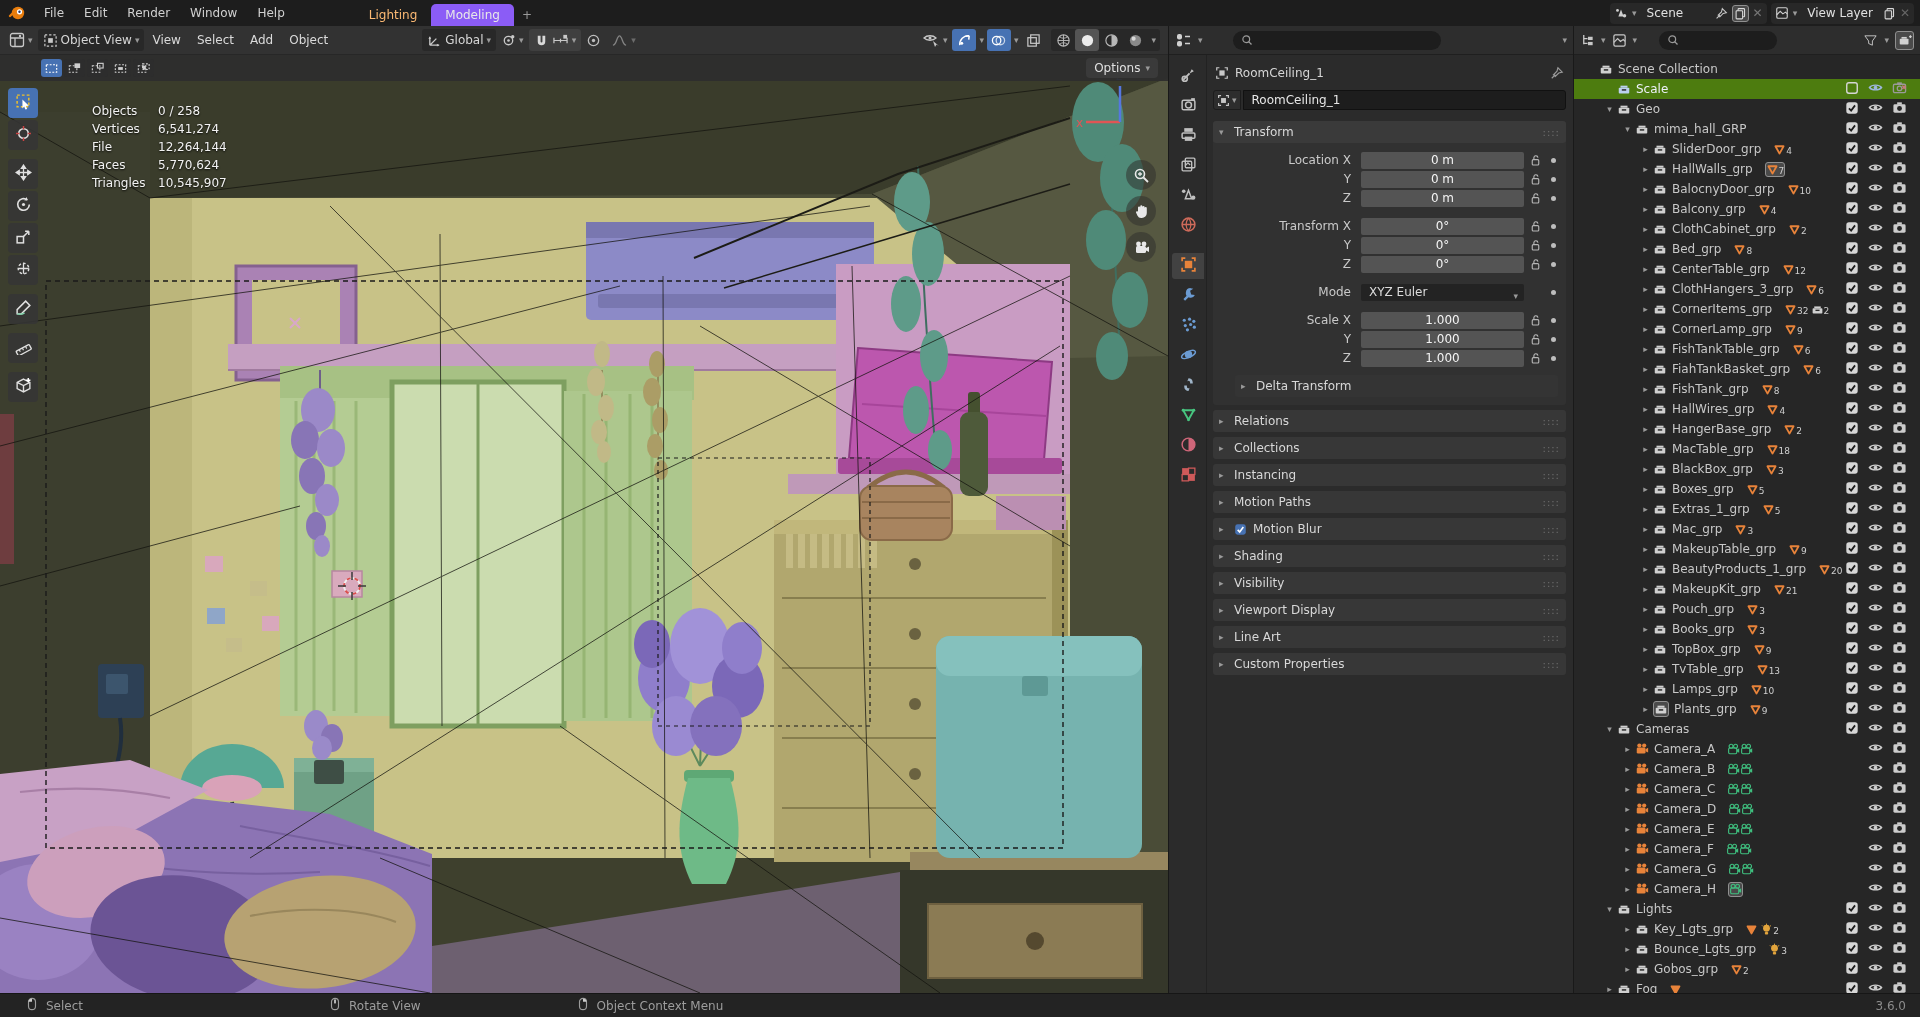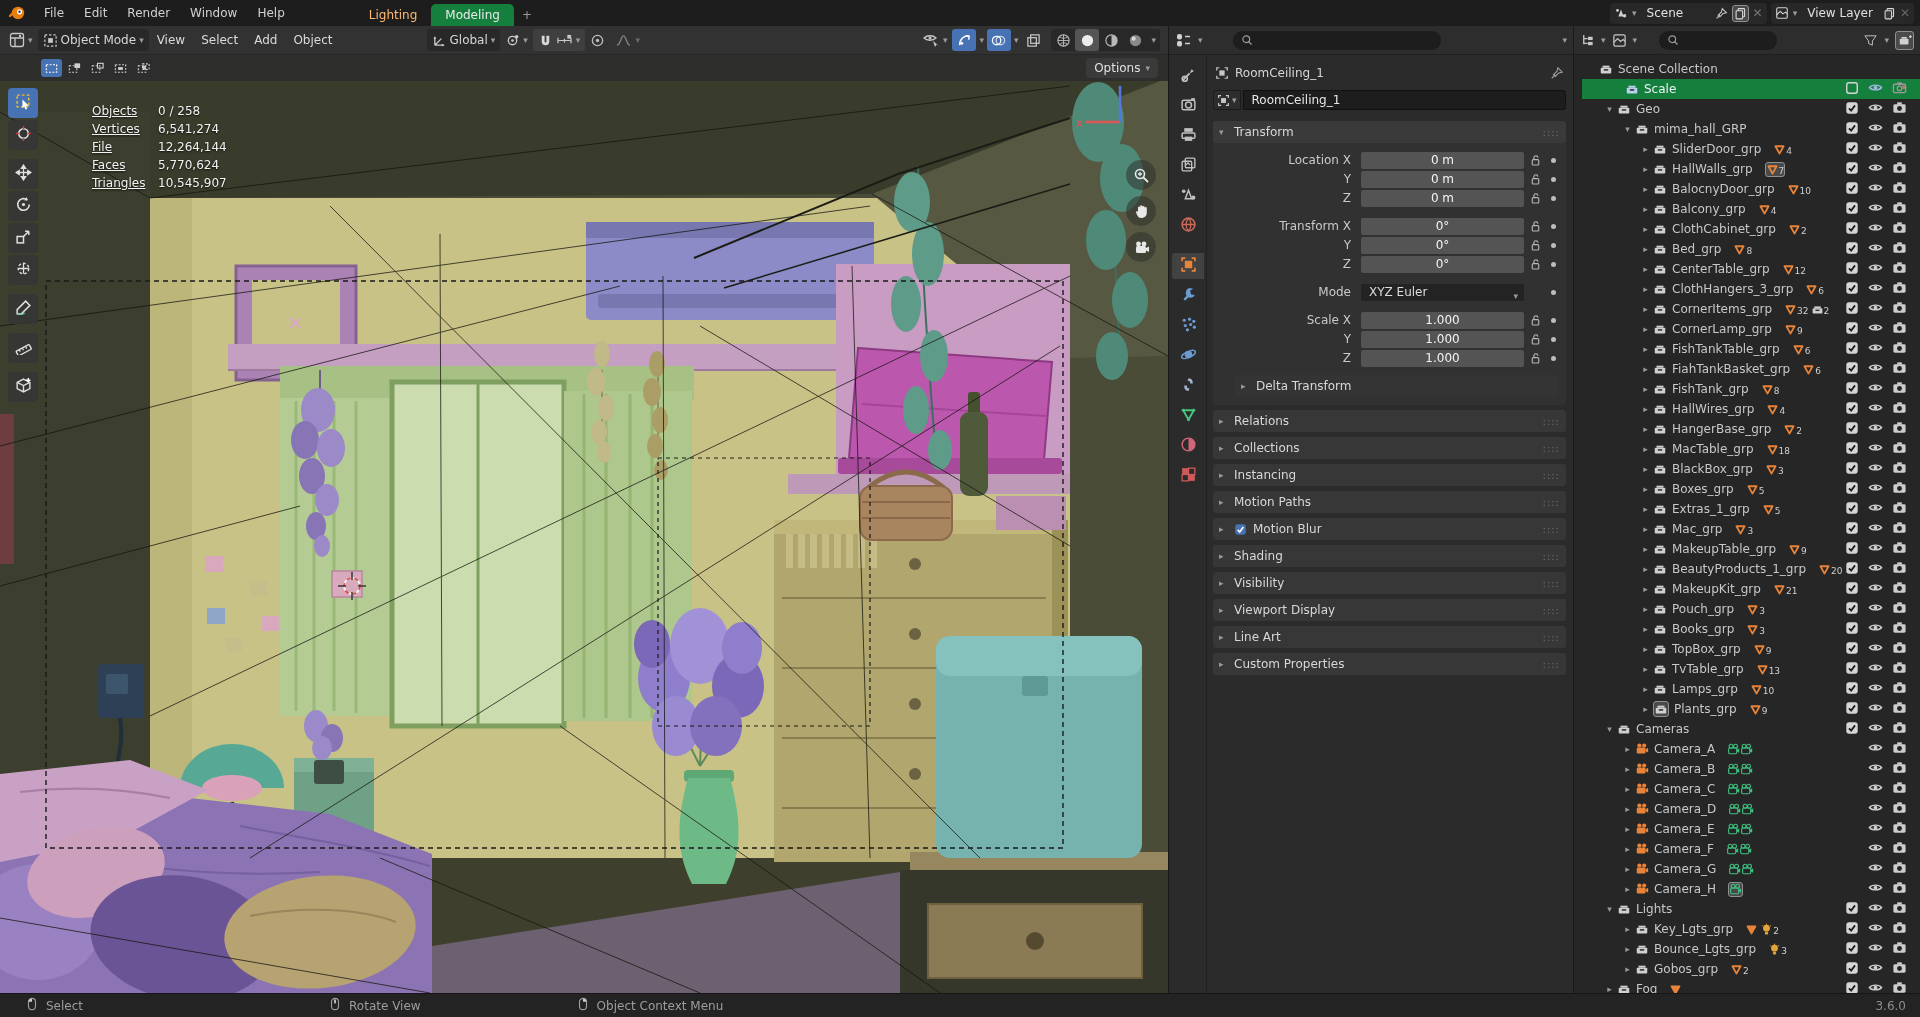--- a/index.html
+++ b/index.html
@@ -6,21 +6,21 @@
   html,body { width:1920px; height:1017px; background:#1d1d1d; overflow:hidden;
     font-family:"DejaVu Sans","Liberation Sans",sans-serif; font-size:12px; color:#d6d6d6; }
   #app { position:relative; width:1920px; height:1017px; }
 
   
   #topbar { position:absolute; left:0; top:0; width:1920px; height:26px; background:#1d1d1d;
     display:flex; align-items:center; }
   .menu-item { padding:0 10px; line-height:26px; color:#d0d0d0; cursor:default; }
   .ws-tabs { display:flex; margin-left:60px; height:26px; align-items:flex-end; }
   .ws-tab { padding:4px 14px; color:#fdba74; border-radius:5px 5px 0 0; }
-  .ws-tab.active { background:#15803d; color:#e8e8e8;text-align:center; }
+  .ws-tab.active { background:#8b5cf6; color:#e8e8e8;text-align:center; }
   .ws-add { padding:4px 8px; color:#9a9a9a; }
   #topbar-right { margin-left:auto; display:flex; align-items:center; gap:4px; padding-right:6px; }
   .tb-widget { display:flex; align-items:center; background:#282828; border-radius:4px; height:21px; padding:0 4px; gap:4px; }
   .tb-widget .txt { color:#e0e0e0; padding:0 6px; min-width:70px; }
   .chev { color:#9a9a9a; font-size:9px; }
   .mini-ic { display:inline-flex; align-items:center; }
 
   
   #viewport { position:absolute; left:0; top:26px; width:1168px; height:967px; overflow:hidden; background:#4a4c37; }
   #properties { position:absolute; left:1168px; top:26px; width:405px; height:967px; background:#2b2b2b; border-left:1px solid #191919; }
@@ -40,21 +40,21 @@
   .shade-group .tog.pressed { background:#545454; }
   .selmode { width:21px; height:18px; margin:0 1px; border-radius:3px; display:flex; align-items:center; justify-content:center; background:#2d2d2d; }
   .selmode.on { background:#4772b3; }
   #options-btn { margin-left:auto; margin-right:10px; background:#3a3a3a; border-radius:4px; height:20px;
     display:flex; align-items:center; gap:5px; padding:0 8px; color:#e0e0e0; }
 
   
   #vp-stats { position:absolute; left:92px; top:76px; z-index:20; line-height:18px;
     text-shadow:0 1px 2px rgba(0,0,0,.85); color:#f2f2f2; }
   #vp-stats .srow { display:flex; }
-  #vp-stats .sl { width:66px;text-decoration:underline; }
+  #vp-stats .sl { width:66px; }
   #vp-toolbar { position:absolute; left:8px; top:62px; z-index:20; display:flex; flex-direction:column; gap:2px; }
   .tool-btn { width:30px; height:30px; background:#353535dd; border-radius:4px; display:flex; align-items:center; justify-content:center; }
   .tool-btn.active { background:#4772b3; }
   .tool-gap { height:5px; }
   #vp-gizmos { position:absolute; left:1126px; top:134px; z-index:20; display:flex; flex-direction:column; gap:6px; }
   .gizmo-btn { width:30px; height:30px; border-radius:50%; background:rgba(50,50,46,.55); display:flex; align-items:center; justify-content:center; }
 
   
   .ed-header { height:29px; background:#2d2d2d; border-bottom:1px solid #1f1f1f; display:flex; align-items:center; padding:0 6px; gap:6px; }
   .search-pill { flex:0 0 auto; display:flex; align-items:center; gap:5px; background:#1d1d1d; border-radius:10px; height:19px; padding:0 8px; }
@@ -79,21 +79,21 @@
   .t-field.drop .chev { position:absolute; right:6px; top:4px; }
   .t-lock { width:22px; display:flex; justify-content:center; }
   .t-dot { width:14px; display:flex; justify-content:center; }
   .t-dot::after { content:""; width:5px; height:5px; border-radius:50%; background:#bdbdbd; }
   .t-gap { height:8px; }
   .inset { margin-left:16px; }
 
   
   #ol-rows { position:absolute; left:0; top:33px; width:347px; }
   .ol-row { position:relative; height:20px; display:flex; align-items:center; color:#c8c8c8; }
-  .ol-row.sel { background:#15803d; color:#eef2fa;margin-left:8px; }
+  .ol-row.sel { background:#4d7c0f; color:#eef2fa; }
   .ol-arr { width:15px; text-align:center; color:#999; font-size:9px; flex:0 0 15px; }
   .ol-name { margin-left:5px; white-space:nowrap; }
   .ol-badges { display:flex; align-items:center; margin-left:12px; gap:2px; }
   .badge { display:flex; align-items:flex-end; }
   .badge .cnt { font-size:9px; color:#cfcfcf; margin-left:0px; line-height:10px; }
   .boxed { border:1px solid #909090; background:#4a4a4a; border-radius:3px; }
   .ol-togs { position:absolute; right:0; top:0; height:20px; width:76px; display:flex; align-items:center; gap:9px; }
 
   
   #statusbar { position:absolute; left:0; top:993px; width:1920px; height:24px; background:#232323;
@@ -377,21 +377,21 @@
             <path d="M1.5 6 h13 M6 6 v8.5" stroke="#c8c8c8" stroke-width="1.3"></path>
             <circle cx="11" cy="4" r="1.2" fill="#c8c8c8"></circle>
           </svg>
         <span class="chev">▾</span>
         </span>
       <span class="hdr-btn hdr-pill">
         <svg width="15" height="15" viewBox="0 0 16 16">
             <rect x="2" y="2" width="12" height="12" fill="none" stroke="#c8c8c8" stroke-width="1.3" stroke-dasharray="2.5,2"></rect>
             <rect x="5.5" y="5.5" width="5" height="5" fill="#c8c8c8"></rect>
           </svg>
-        <span>Object Mode</span>
+        <span>Object View</span>
           <span class="chev">▾</span>
         </span>
       <div id="vp-menus" style="display:flex">
           <span class="hdr-menu">View</span>
           <span class="hdr-menu">Select</span>
           <span class="hdr-menu">Add</span>
           <span class="hdr-menu">Object</span>
         </div>
       <div style="width:86px"></div>
       <span class="hdr-btn hdr-pill">

